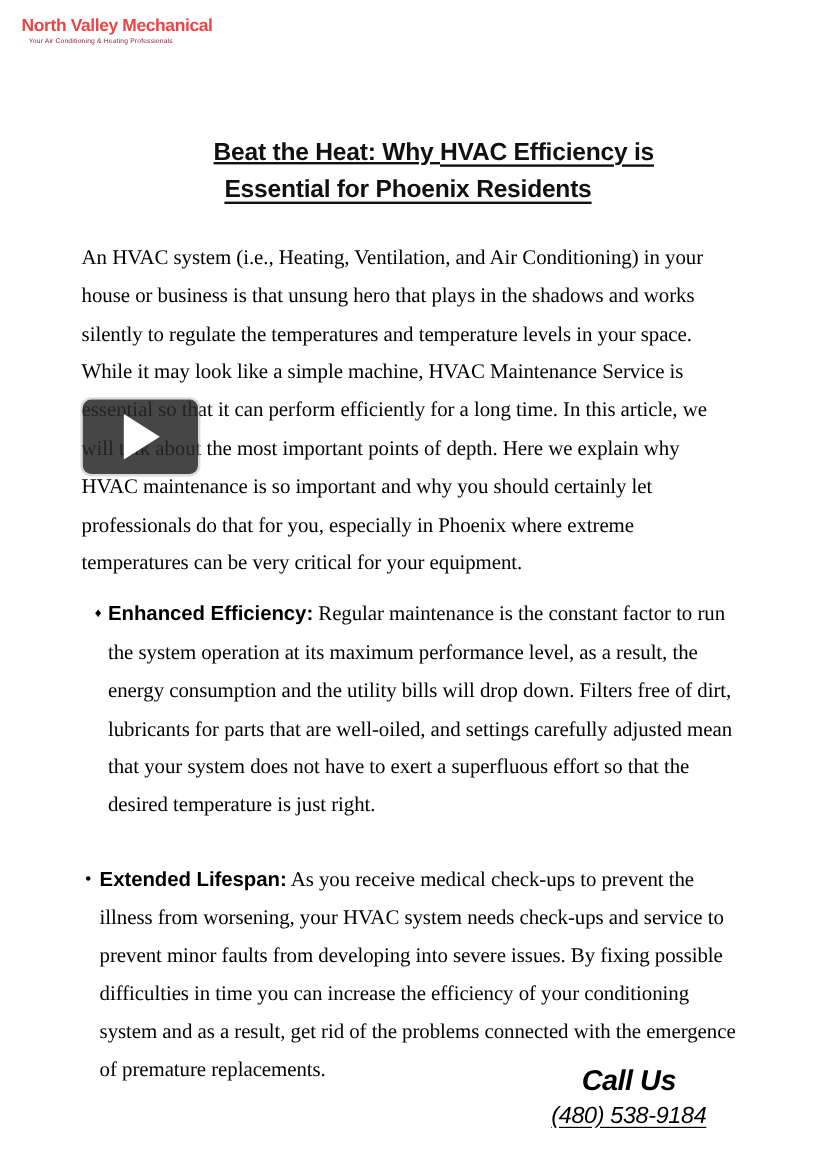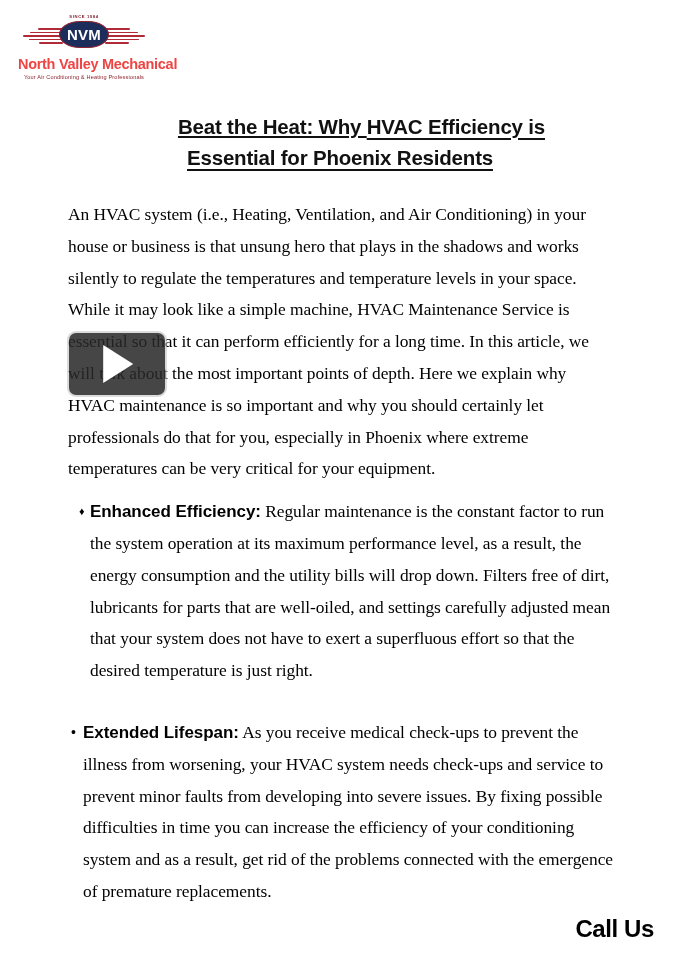--- a/index.html
+++ b/index.html
@@ -190,22 +190,23 @@
     border-top: 19px solid transparent;
     border-bottom: 19px solid transparent;
     border-left: 30px solid #ffffff;
   }
 
   
   .footer {
     position: absolute;
     right: 24px;
     bottom: 16px;
-    text-align: right;
+    text-align: center;
     width: 260px;
+    font-style: italic;
   }
   .call-us {
     font-family: "Liberation Sans", sans-serif;
     font-weight: bold;
     font-size: 24px;
     line-height: 30px;
     letter-spacing: -0.4px;
     color: #000000;
   }
   .phone {
@@ -215,38 +216,20 @@
     letter-spacing: -0.3px;
     text-decoration: underline;
     text-underline-offset: 3px;
     color: #000000;
   }
 </style>
 </head>
 <body>
 
 <div class="logo-block">
-  <div class="logo-badge-row">
-    <div class="logo-since">SINCE 1984</div>
-    <div class="wing left">
-      <i></i>
-        <i></i>
-        <i></i>
-        <i></i>
-        <i></i>
-    </div>
-    <div class="wing right">
-      <i></i>
-        <i></i>
-        <i></i>
-        <i></i>
-        <i></i>
-    </div>
-    <div class="nvm-badge">NVM</div>
-  </div>
   <div class="logo-name">North Valley Mechanical</div>
   <div class="logo-tagline">Your Air Conditioning &amp; Heating Professionals</div>
 </div>
 
 <h1 class="doc-title">
   <span class="u1">Beat the Heat: Why </span><span class="u2">HVAC Efficiency is</span><br>
   <span class="u2">Essential for Phoenix Residents</span>
 </h1>
 
 <div class="content">
@@ -264,13 +247,14 @@
     </li>
   </ul>
 </div>
 
 <div class="play-overlay">
   <span class="tri"></span>
 </div>
 
 <div class="footer">
   <div class="call-us">Call Us</div>
+  <div class="phone">(480) 538-9184</div>
 </div>
 
 </body></html>

